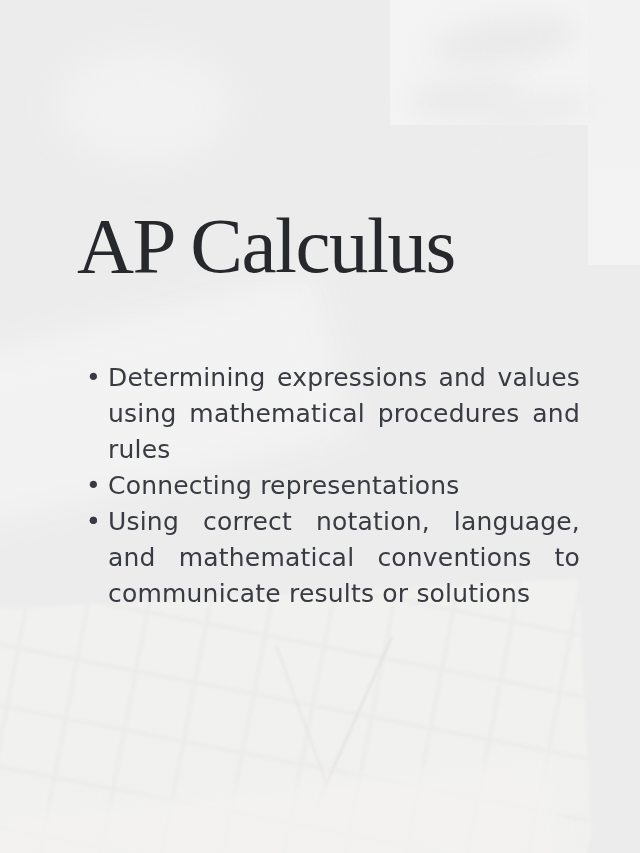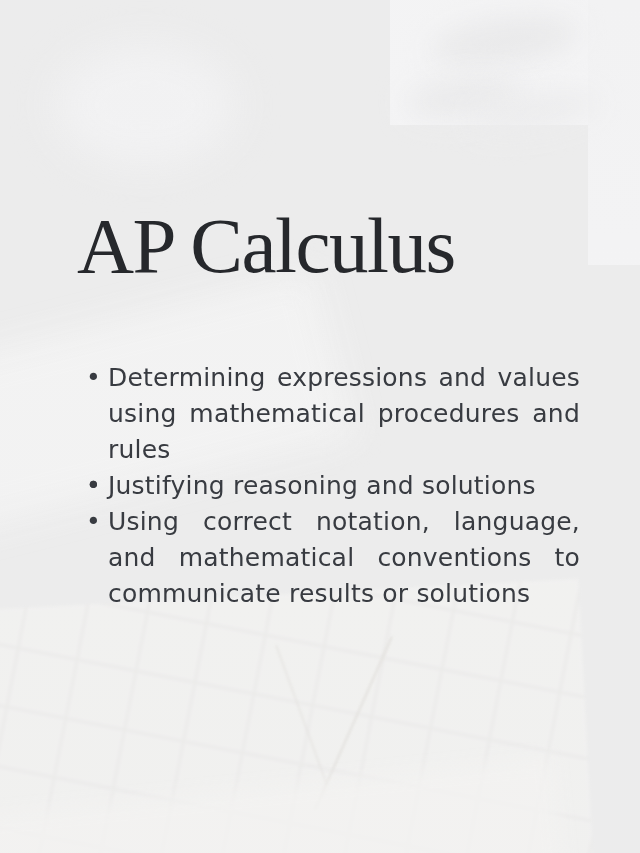--- a/index.html
+++ b/index.html
@@ -116,24 +116,24 @@
       <span class="line">AP Calculus</span>
     </h1>
 
     <ul class="bullets">
       <li>
         <span class="dot">•</span>
         <span>Determining expressions and values using mathematical procedures and rules</span>
       </li>
       <li>
         <span class="dot">•</span>
+        <span>Connecting representations</span>
       </li>
       <li>
         <span class="dot">•</span>
-        <span>Justifying reasoning and solutions</span>
       </li>
       <li>
         <span class="dot">•</span>
         <span>Using correct notation, language, and mathematical conventions to communicate results or solutions</span>
       </li>
     </ul>
   </div>
 
 </div>
 

